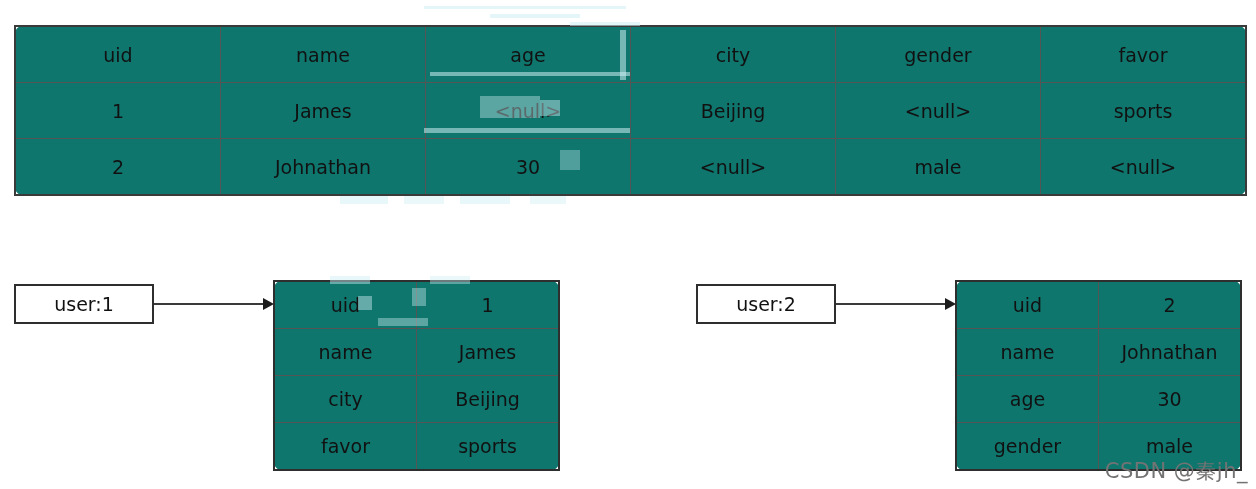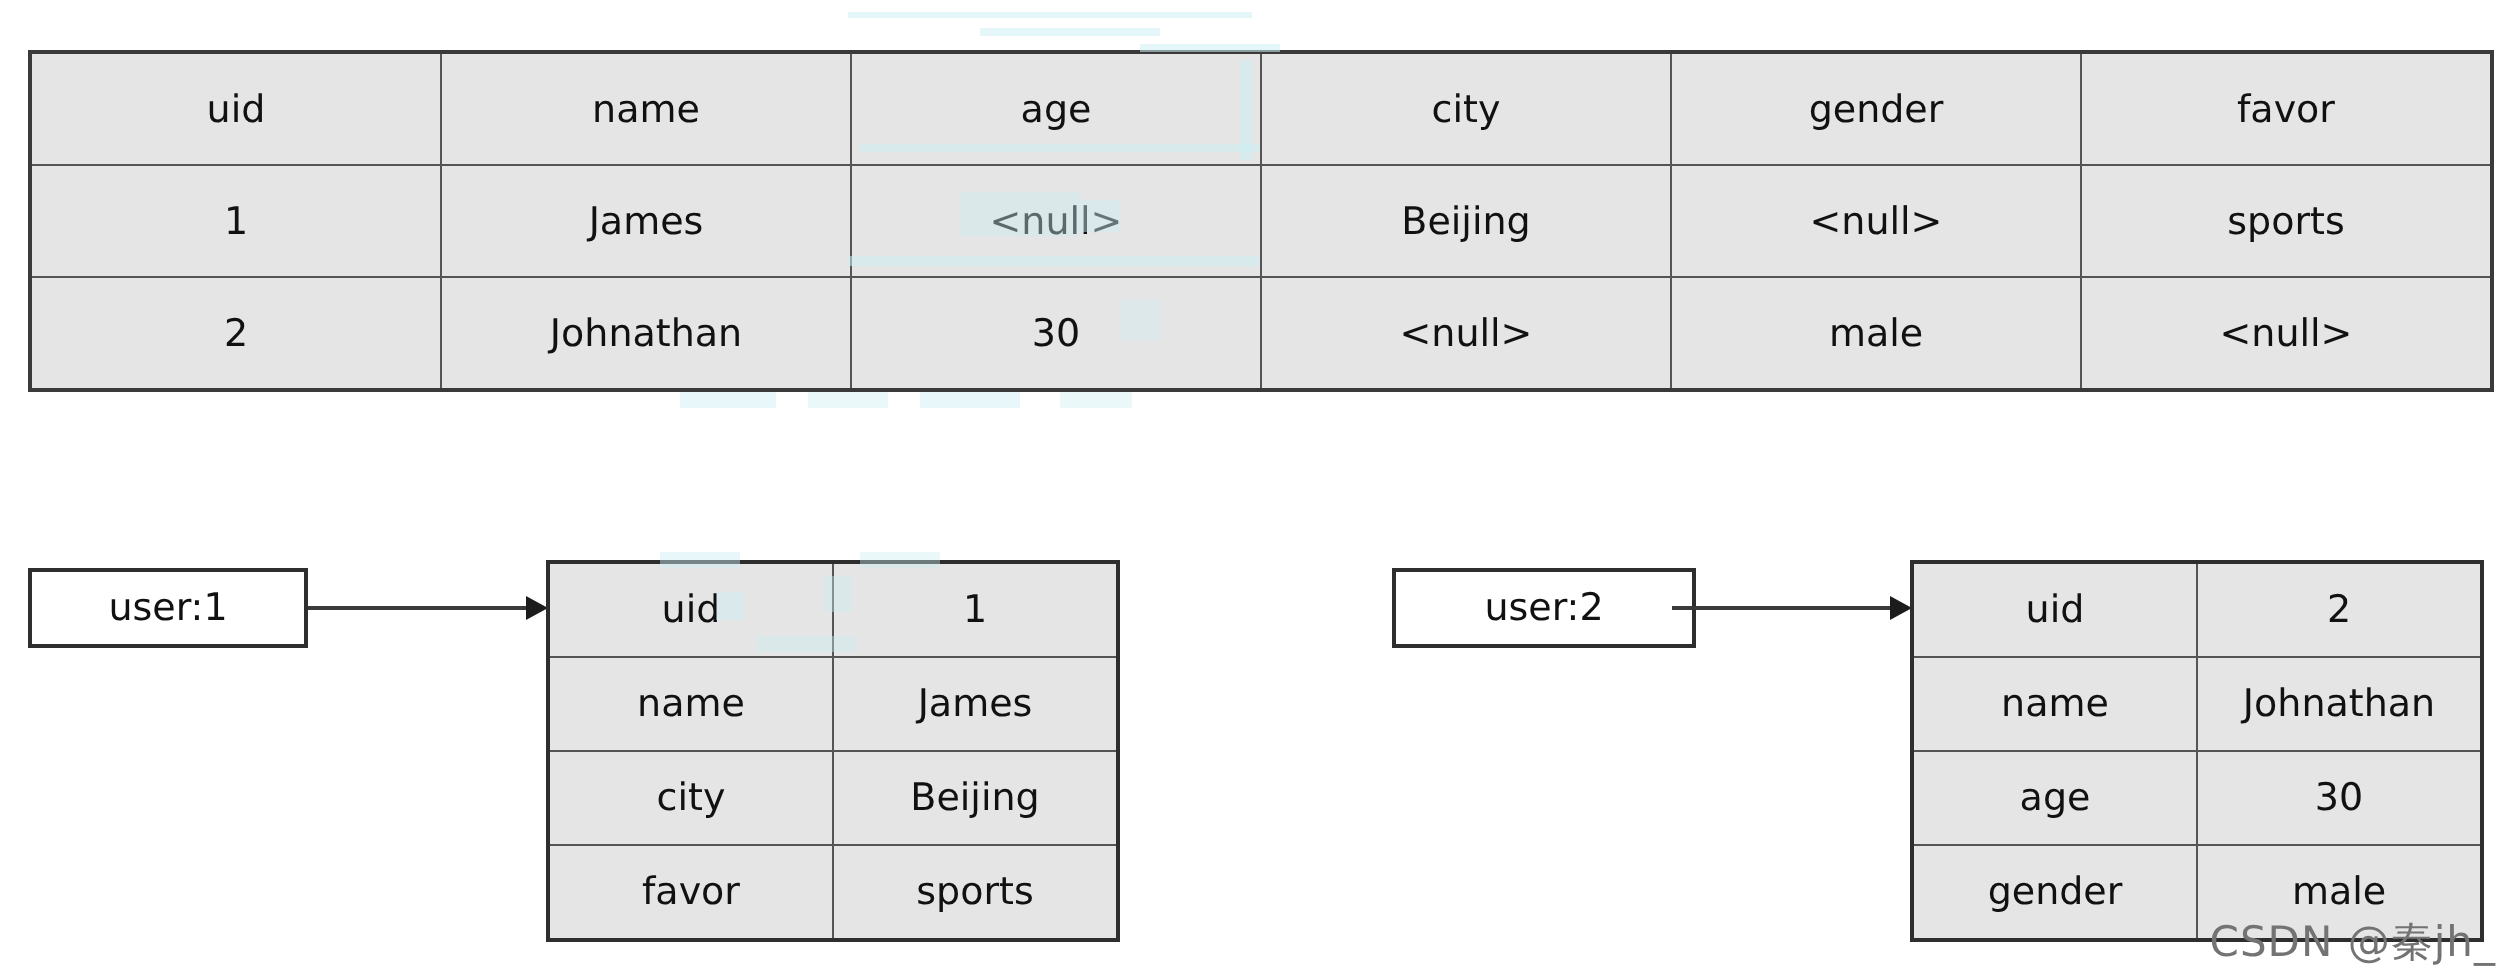--- a/index.html
+++ b/index.html
@@ -14,21 +14,22 @@
     overflow: hidden;
     font-family: "DejaVu Sans", "Liberation Sans", sans-serif;
     color: #111111;
   }
 
   
   .grid {
     position: absolute;
     border-collapse: collapse;
     table-layout: fixed;
-    background: #e5e5e5;
+    background: #0f766e;
+    border-radius: 11px;
   }
   .grid td {
     border: 1px solid #555555;
     text-align: center;
     vertical-align: middle;
     font-size: 19px;
     color: #111111;
     padding: 0;
     background: transparent;
   }
@@ -53,21 +54,21 @@
     border: 2px solid #2e2e2e;
     background: #ffffff;
     display: flex;
     align-items: center;
     justify-content: center;
     font-size: 19px;
     color: #111111;
     box-sizing: border-box;
   }
   #key-box-user1 { left: 14px;  top: 284px; width: 140px; height: 40px; }
-  #key-box-user2 { left: 696px; top: 284px; width: 152px; height: 40px; }
+  #key-box-user2 { left: 696px; top: 284px; width: 140px; height: 40px; }
 
   
   .arrow { position: absolute; height: 12px; }
   .arrow .shaft {
     position: absolute;
     left: 0; top: 5px; height: 2px;
     background: #3a3a3a;
   }
   .arrow .head {
     position: absolute;

